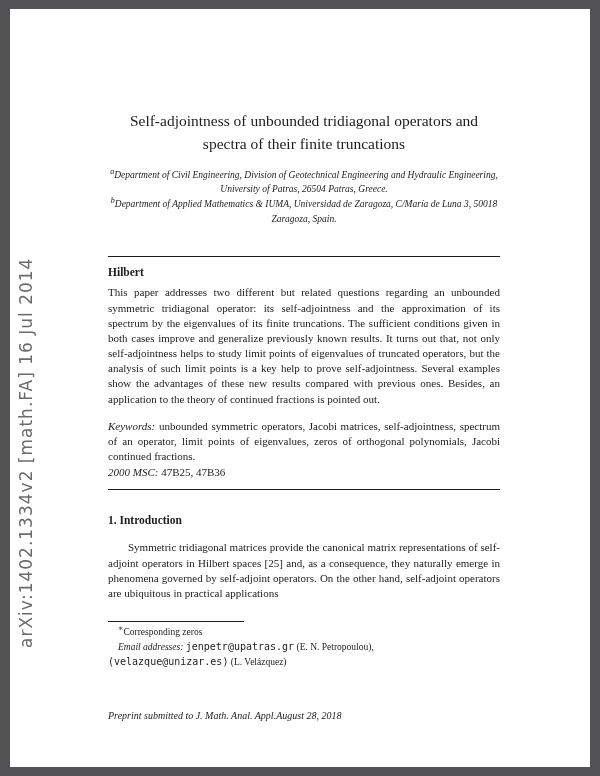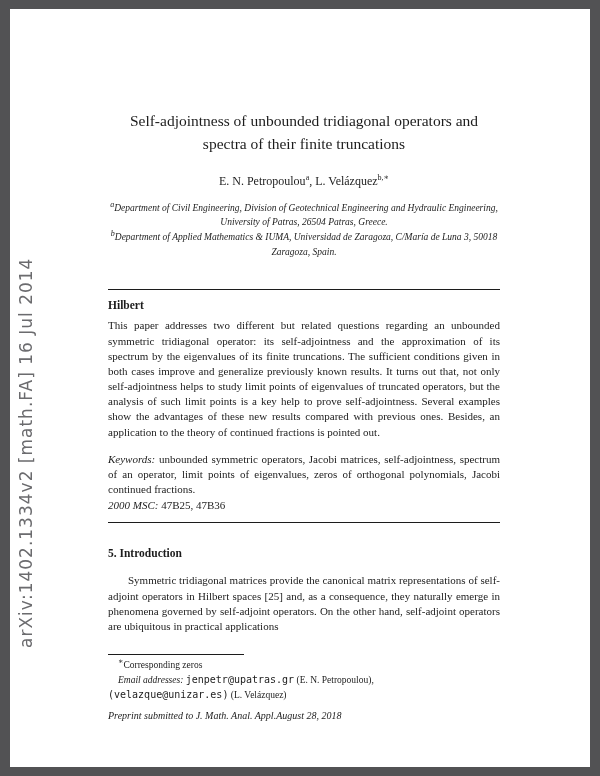--- a/index.html
+++ b/index.html
@@ -128,23 +128,20 @@
   <div class="arxiv-watermark">arXiv:1402.1334v2  [math.FA]  16 Jul 2014</div>
 
   <div class="page">
     <div class="content">
 
       <h1 class="title">
         <span>Self-adjointness of unbounded tridiagonal operators and</span><br>
         <span>spectra of their finite truncations</span>
       </h1>
 
-      <div class="authors">
-        <span>E. N. Petropoulou</span><sup>a</sup><span>, </span><span>L. Velázquez</span><sup>b,∗</sup>
-      </div>
 
       <div class="affiliations">
         <sup>a</sup><span>Department of Civil Engineering, Division of Geotechnical Engineering and Hydraulic Engineering, University of Patras, 26504 Patras, Greece.</span><br>
         <sup>b</sup><span>Department of Applied Mathematics &amp; IUMA, Universidad de Zaragoza, C/María de Luna 3, 50018 Zaragoza, Spain.</span>
       </div>
 
       <hr class="rule abstract-rule-top">
 
       <div class="abstract-heading">Hilbert</div>
 
@@ -153,21 +150,21 @@
       <p class="body-text keywords">
         <span class="italic">Keywords:</span><span> unbounded symmetric operators, Jacobi matrices, self-adjointness, spectrum of an operator, limit points of eigenvalues, zeros of orthogonal polynomials, Jacobi continued fractions.</span>
       </p>
 
       <p class="body-text msc-line">
         <span class="italic">2000 MSC:</span><span> 47B25, 47B36</span>
       </p>
 
       <hr class="rule abstract-rule-bottom">
 
-      <div class="section-heading">5. Introduction</div>
+      <div class="section-heading">1. Introduction</div>
 
       <p class="body-text intro-paragraph">Symmetric tridiagonal matrices provide the canonical matrix representations of self-adjoint operators in Hilbert spaces [25] and, as a consequence, they naturally emerge in phenomena governed by self-adjoint operators. On the other hand, self-adjoint operators are ubiquitous in practical applications</p>
 
       <hr class="footnote-rule">
 
       <div class="footnote">
         <div class="fn-line-1">
           <sup>∗</sup><span>Corresponding zeros</span>
         </div>
         <div class="fn-line-2">

